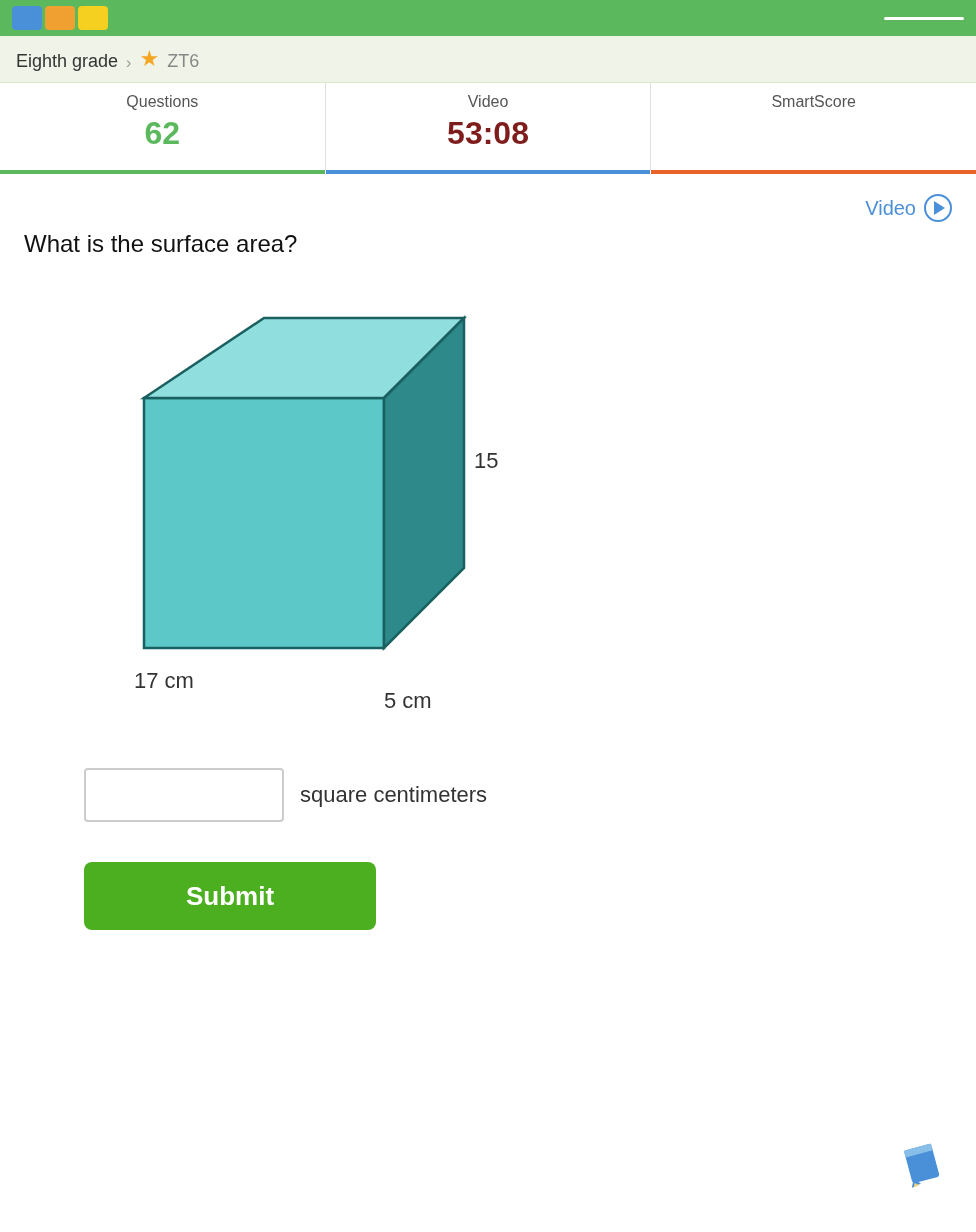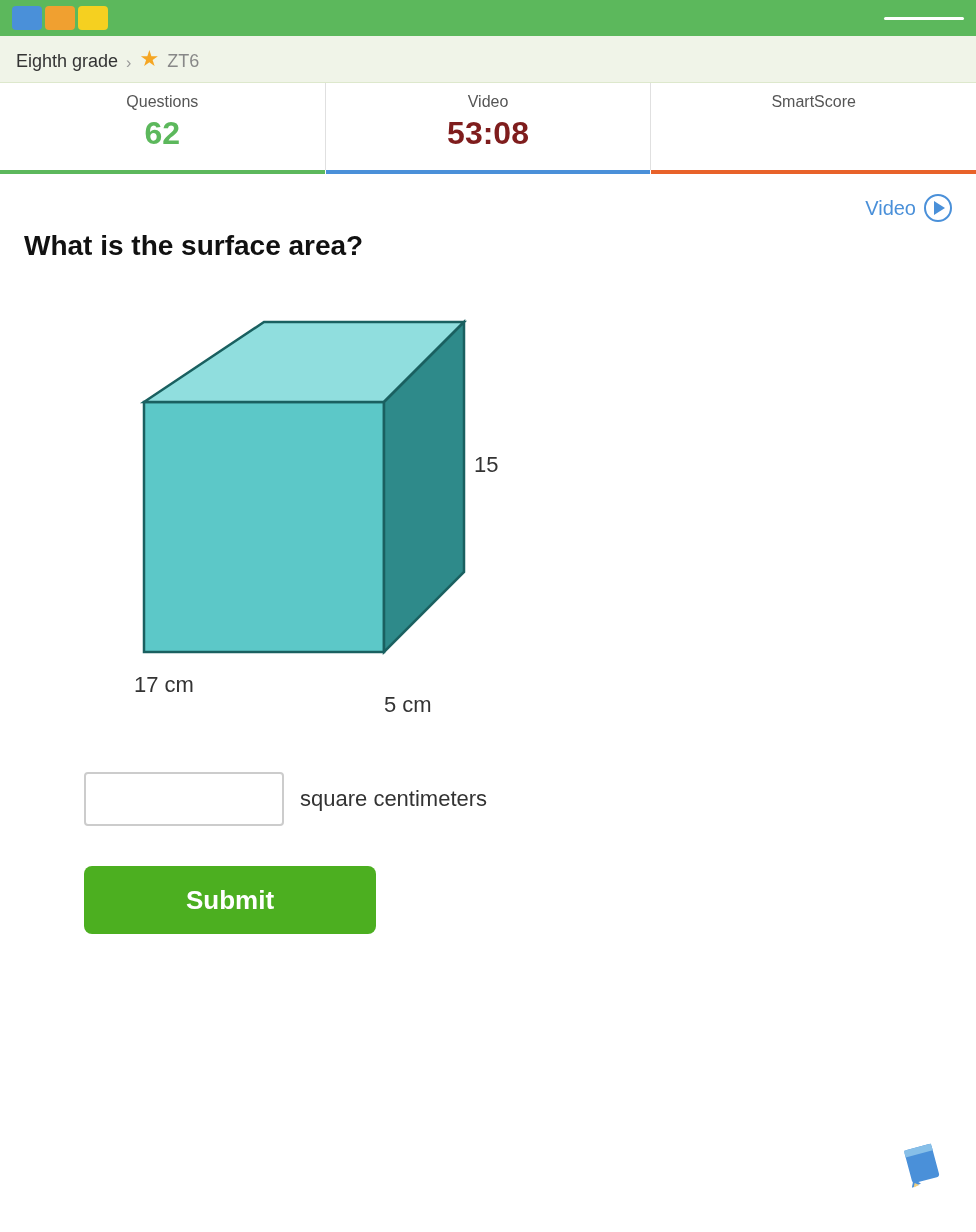--- a/index.html
+++ b/index.html
@@ -160,22 +160,22 @@
     .play-triangle {
       width: 0;
       height: 0;
       border-top: 7px solid transparent;
       border-bottom: 7px solid transparent;
       border-left: 11px solid #4a90d9;
       margin-left: 2px;
     }
 
     .question-text {
-      font-size: 28px;
-      font-weight: bold;
+      font-size: 24px;
+      font-weight: normal;
       color: #111;
       margin-bottom: 30px;
     }
 
     
     .box-container {
       display: flex;
       justify-content: flex-start;
       align-items: center;
       margin-bottom: 40px;

